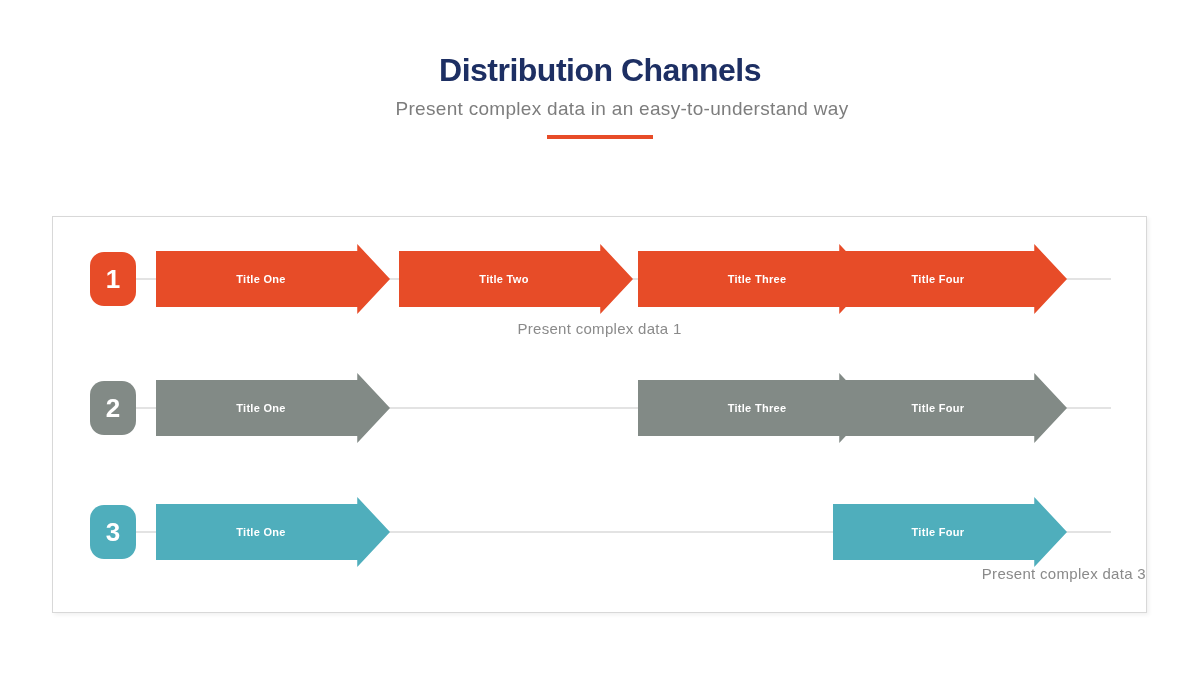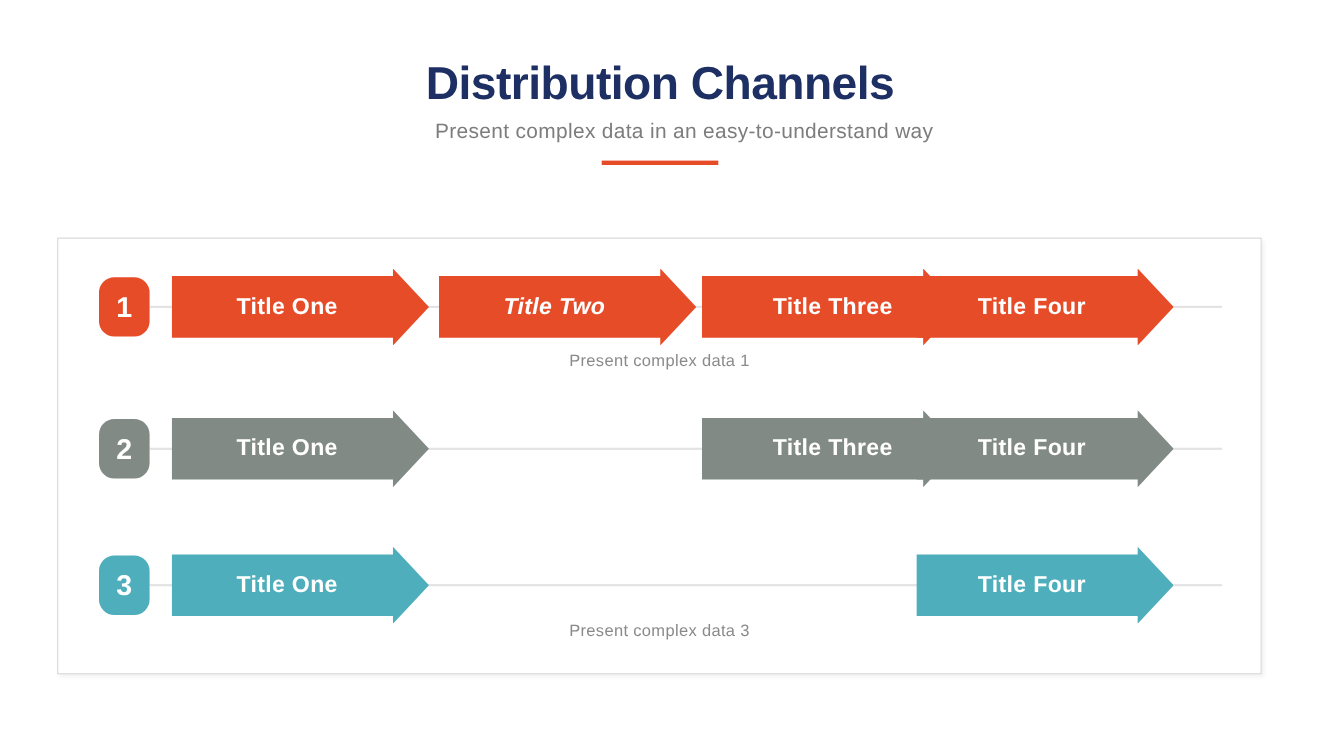--- a/index.html
+++ b/index.html
@@ -3,21 +3,21 @@
 <meta charset="utf-8">
 <style>
   html,body{margin:0;padding:0;background:#ffffff;}
   .slide{
     position:relative;width:1200px;height:675px;background:#ffffff;
     font-family:"Liberation Sans",sans-serif;overflow:hidden;margin:0 auto;
   }
   
   .header{position:absolute;top:52px;left:0;width:100%;text-align:center;}
   .title{
-    margin:0;font-size:42px;font-weight:bold;letter-spacing:-0.5px;
+    margin:0;font-size:32px;font-weight:bold;letter-spacing:-0.5px;
     color:var(--title-color,#1D2F63);line-height:1.15;
   }
   .subtitle{
     margin:9px 0 0 0;font-size:19px;letter-spacing:0.3px;
     color:var(--subtitle-color,#7D7D7D);
     padding-left:44px;
   }
   .divider{
     width:106px;height:4px;margin:15px auto 0 auto;
     background:var(--accent-orange,#E74C28);
@@ -42,31 +42,31 @@
     position:absolute;left:83px;top:34px;width:975px;height:2px;
     background:var(--connector-color,#E3E3E3);
   }
   .arrow{
     position:absolute;top:0;width:234px;height:70px;background:var(--c);
     clip-path:polygon(0 10%,86% 10%,86% 0,100% 50%,86% 100%,86% 90%,0 90%);
     display:flex;align-items:center;justify-content:center;
     box-sizing:border-box;padding-right:24px;
   }
   .arrow span{
-    color:#ffffff;font-size:21px;font-weight:bold;letter-spacing:0.3px;
+    color:#ffffff;font-size:11px;font-weight:bold;letter-spacing:0.3px;
   }
   .slot-0{left:103px;}
-  .slot-1{left:346px;font-style:italic;}
+  .slot-1{left:346px;}
   .slot-2{left:585px;padding-left:28px;}
   .slot-3{left:780px;}
   .caption{
     position:absolute;left:0;top:76px;width:100%;text-align:center;
     font-size:15px;letter-spacing:0.3px;color:var(--caption-color,#8A8A8A);
   }
-  .row[data-row="2"] .caption{top:68px;}
+  .row[data-row="2"] .caption{top:68px;text-align:right;}
 </style>
 </head>
 <body>
 
 <div class="slide">
 
   <div class="header">
     <h1 class="title">Distribution Channels</h1>
     <p class="subtitle">Present complex data in an easy-to-understand way</p>
     <div class="divider"></div>

